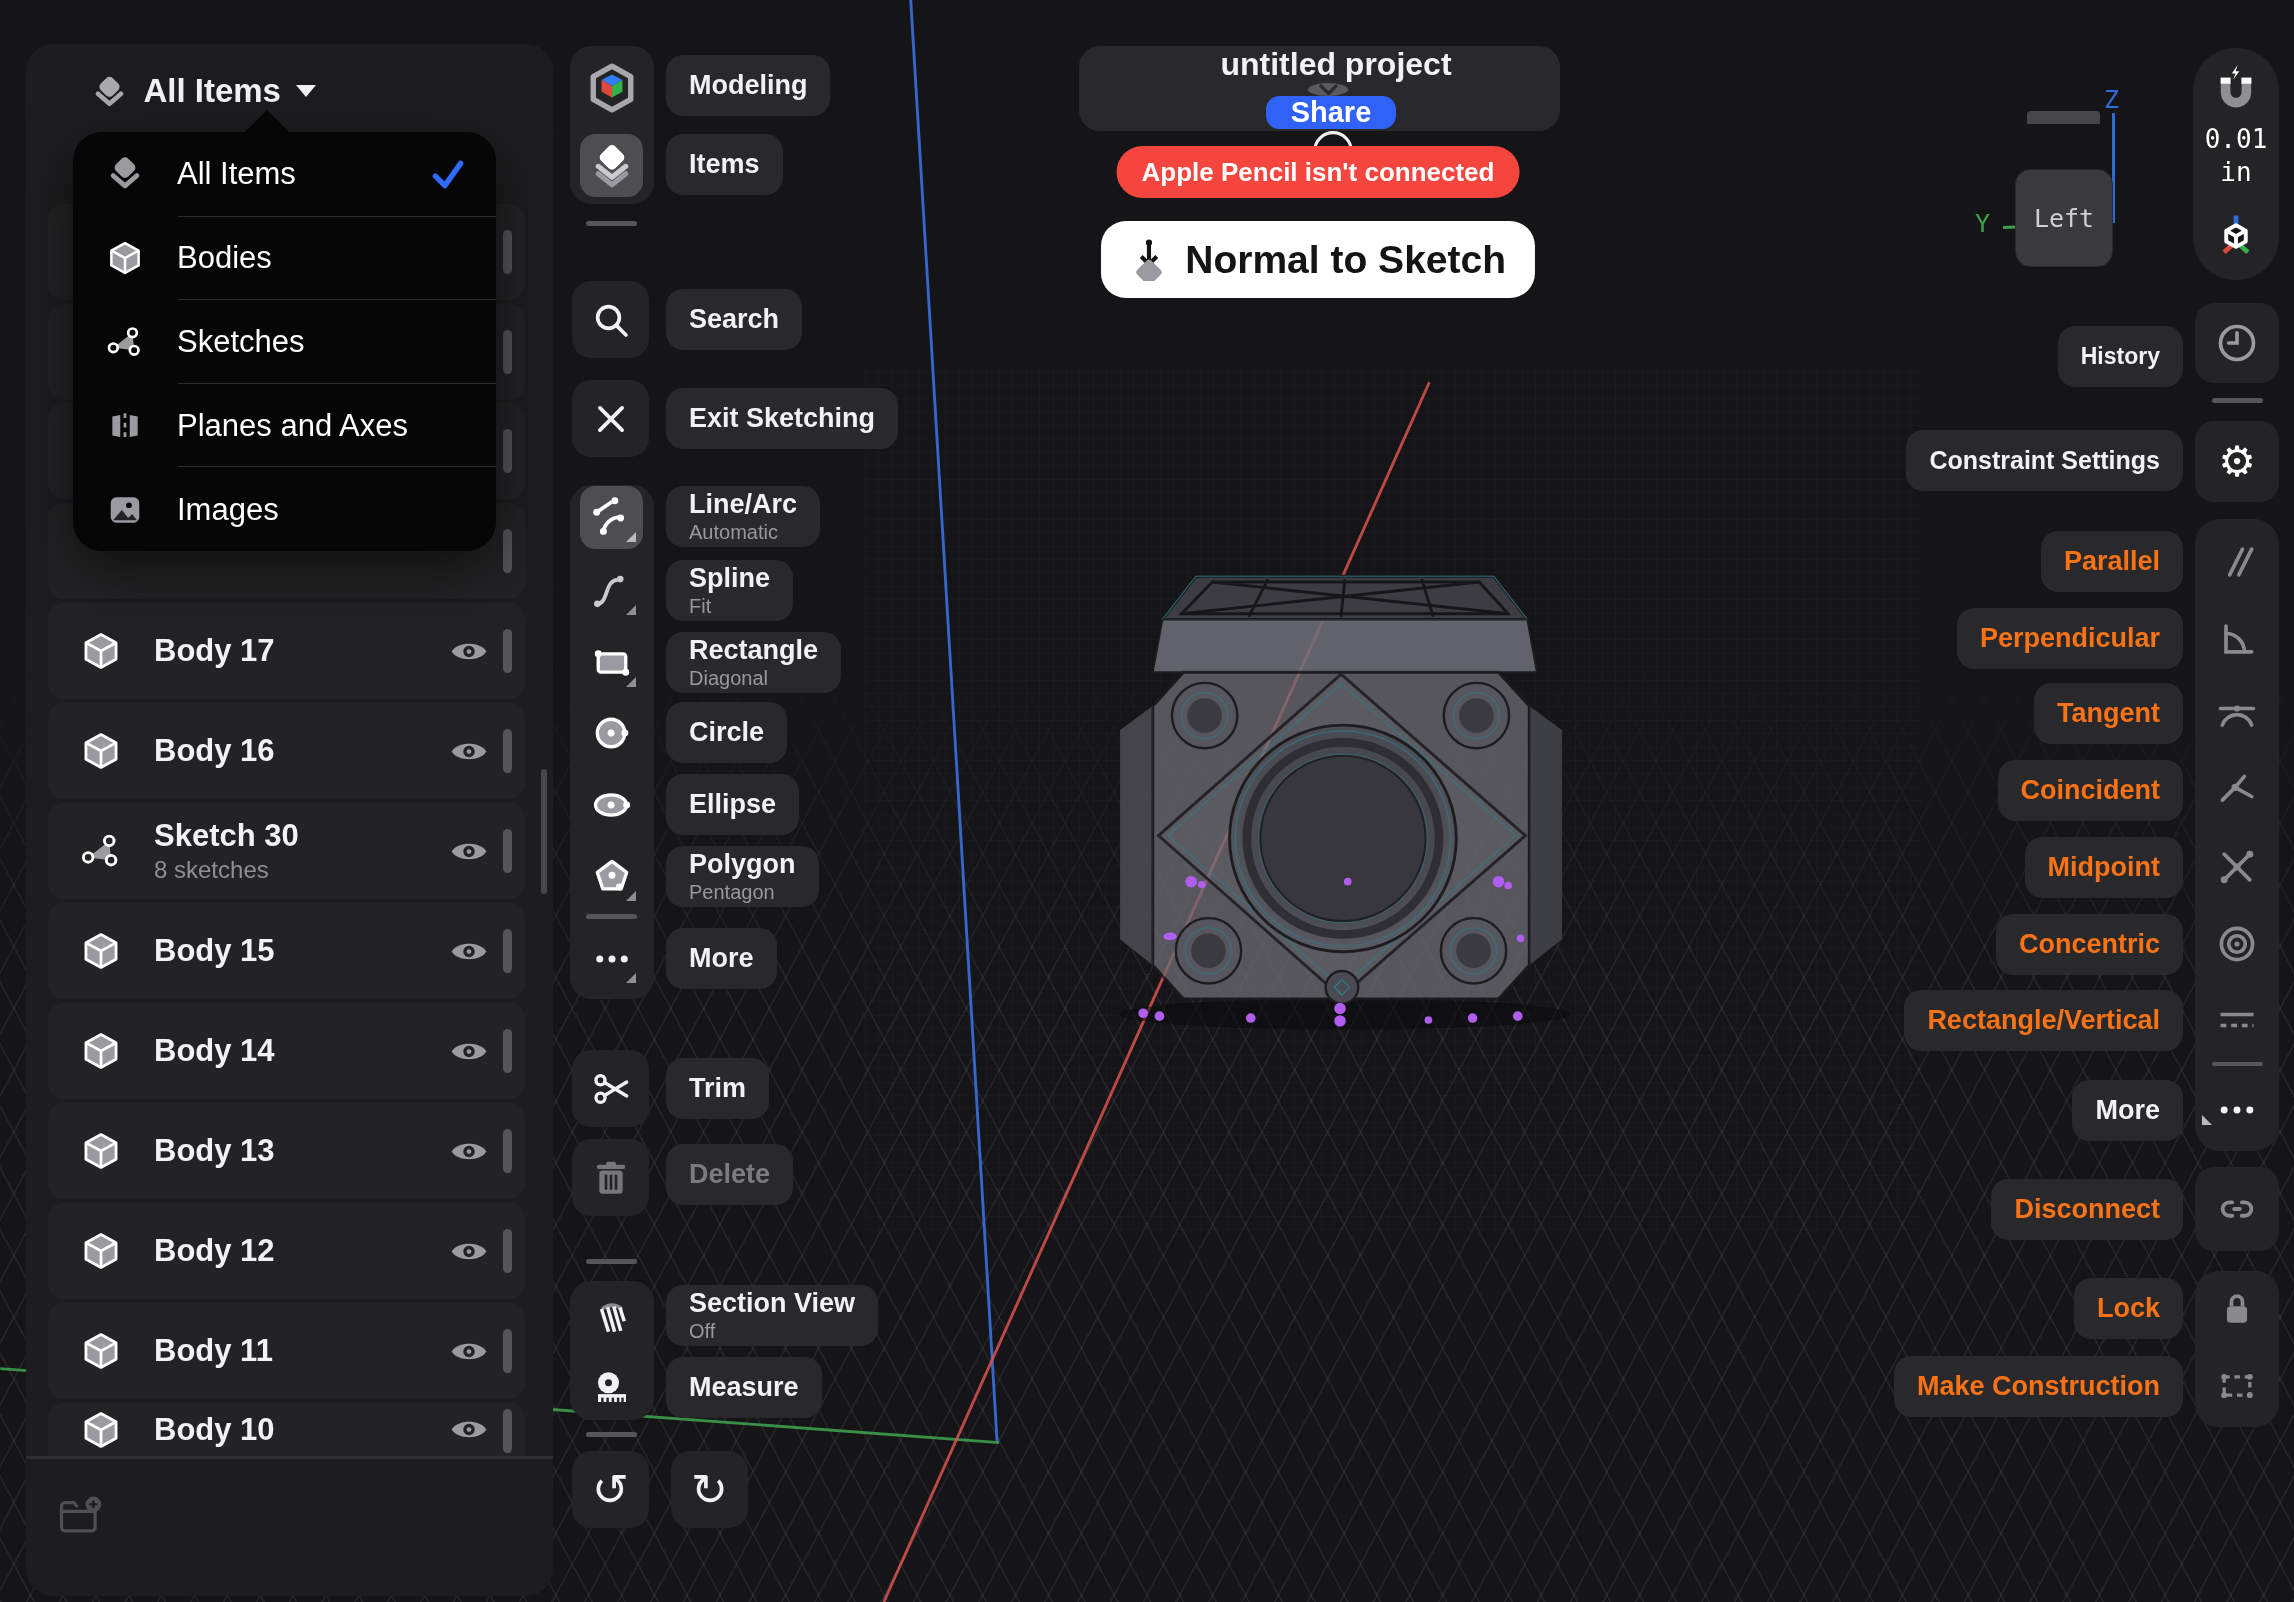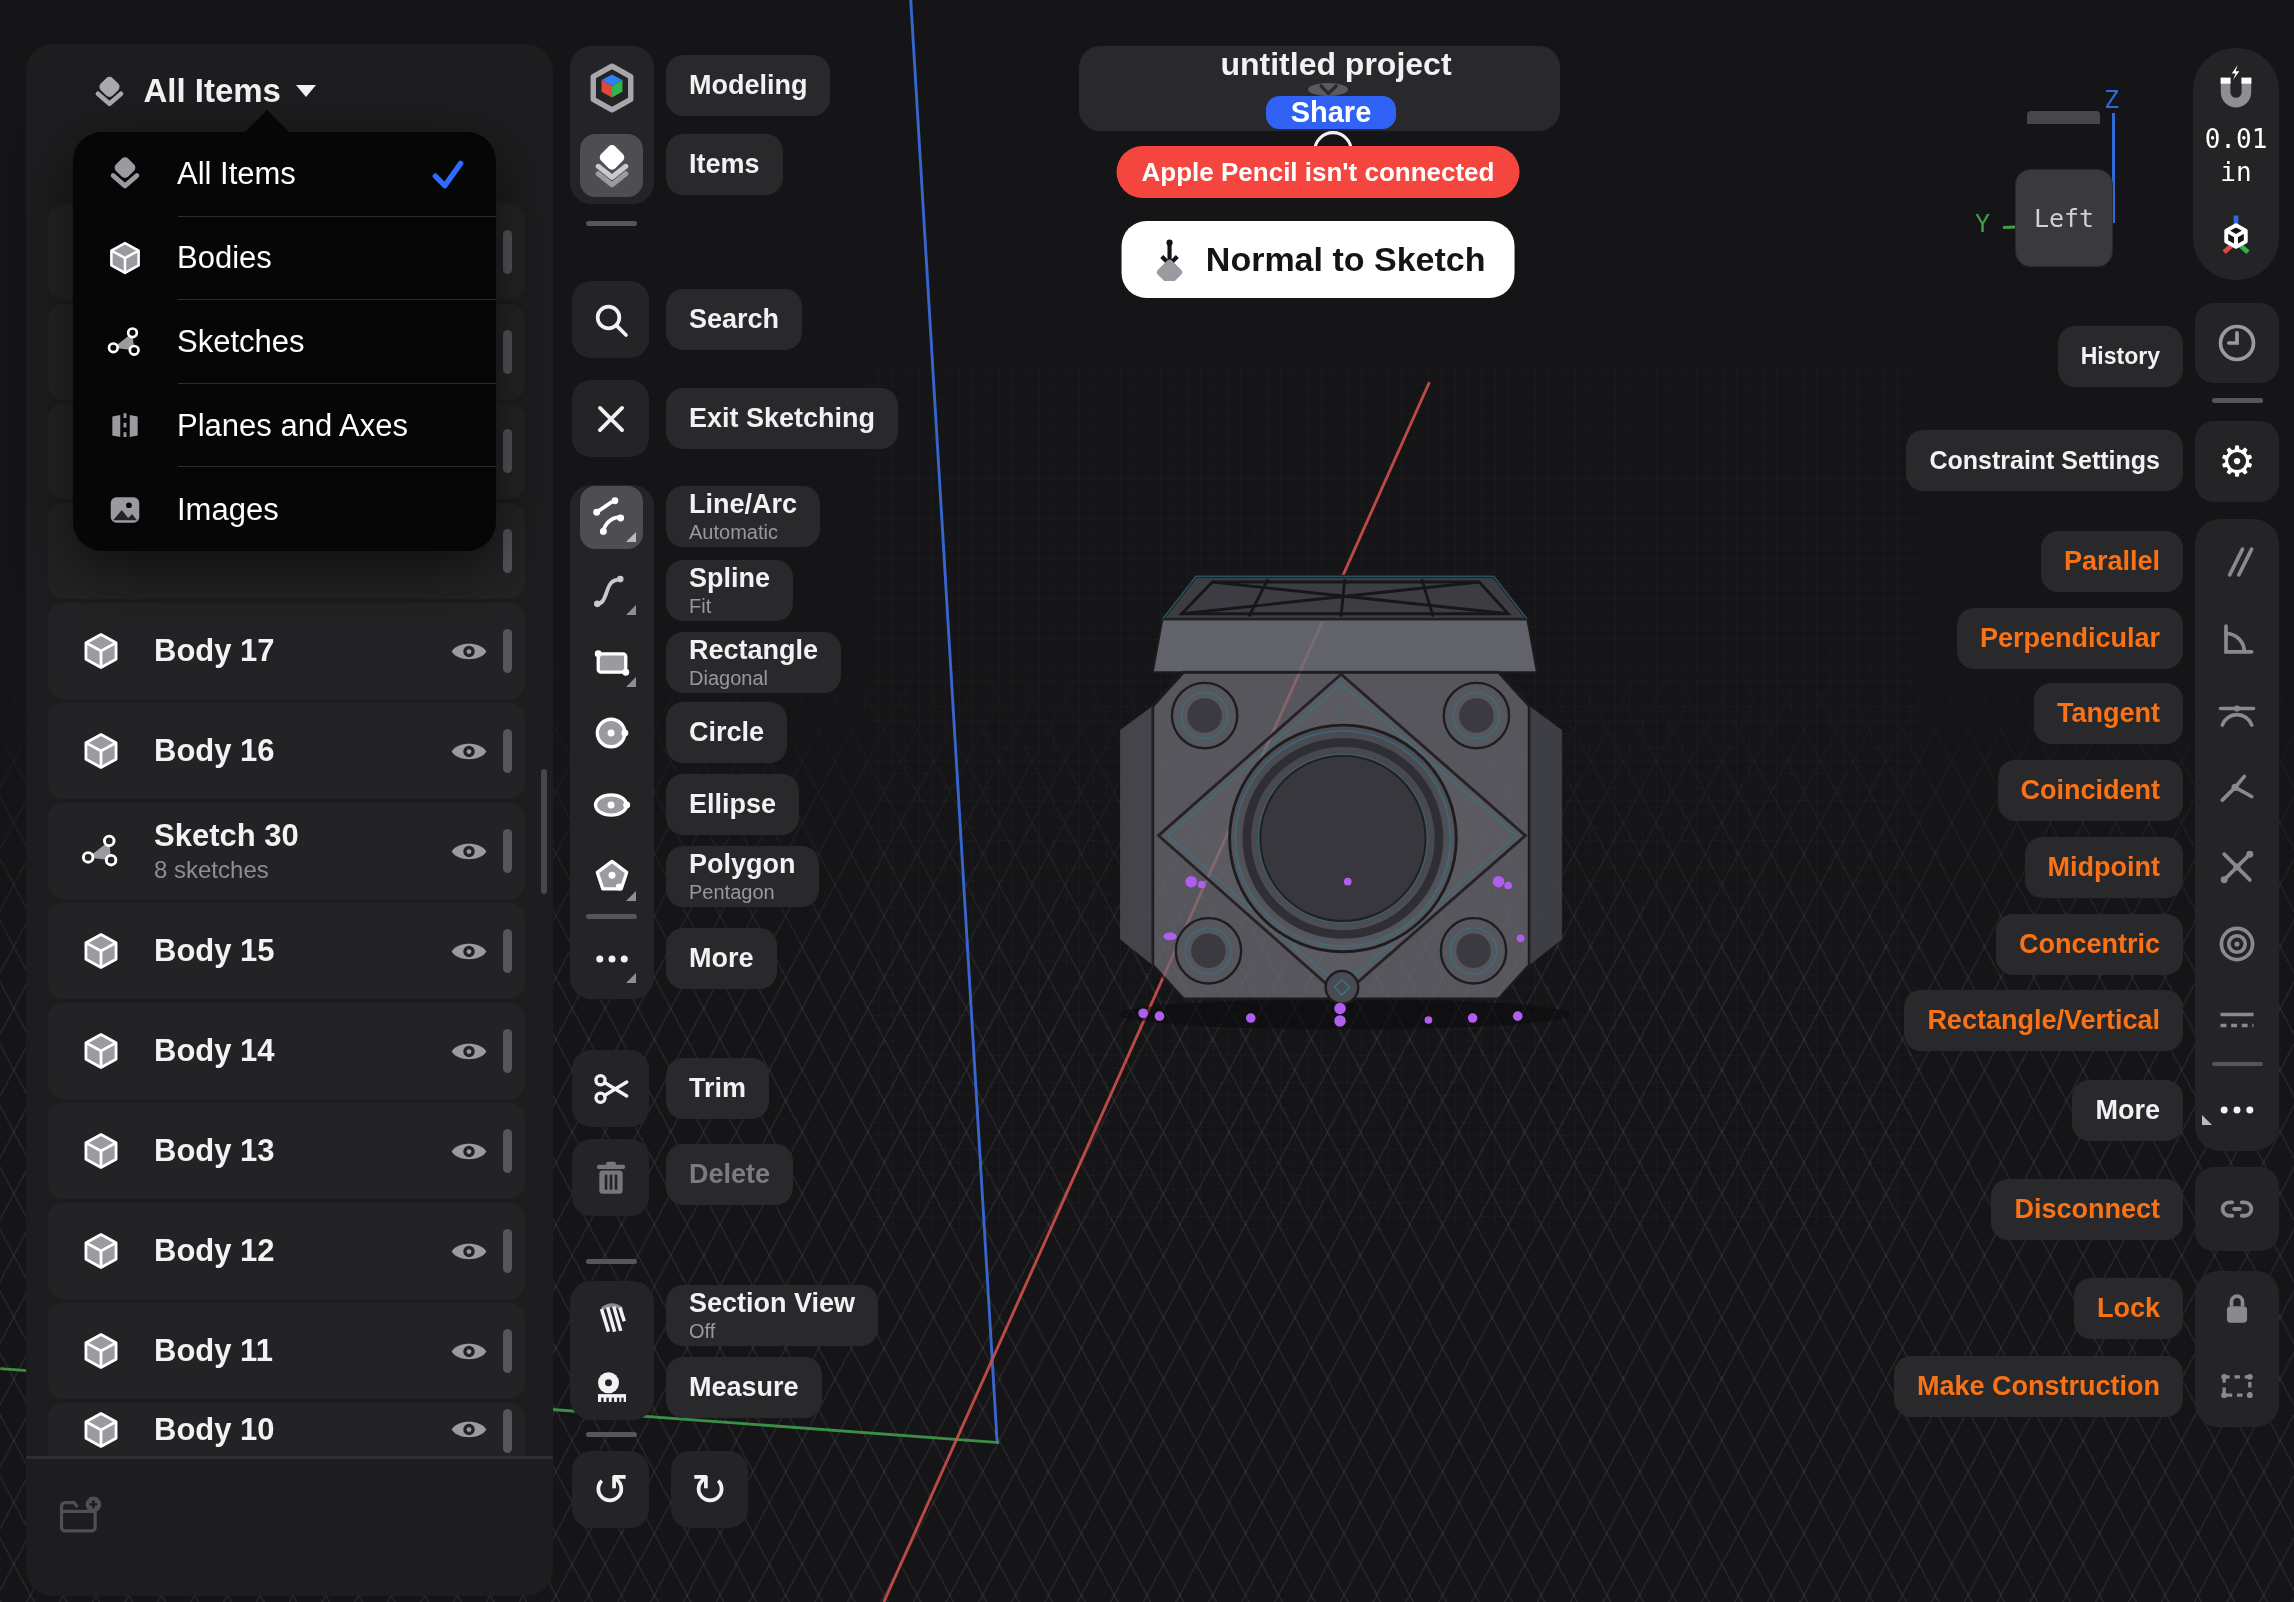--- a/index.html
+++ b/index.html
@@ -58,21 +58,21 @@
   
   .topbar{position:absolute;left:1079px;top:46px;width:481px;height:85px;background:#29292c;
           border-radius:21px;z-index:30;display:flex;align-items:center;padding:0 25px;box-sizing:border-box;flex-direction:column;}
   .share{background:#2f62f5;color:#fff;border:none;border-radius:13.4px;height:66px;padding:0 25px;
          font-size:29px;font-weight:600;font-family:inherit;}
   .banner{position:absolute;left:1318px;top:146px;transform:translateX(-50%);height:52px;
           background:#f4453e;color:#fff;border-radius:26px;display:flex;align-items:center;
           padding:0 25px;font-size:26px;font-weight:600;z-index:30;white-space:nowrap;}
   .nts{position:absolute;left:1318px;top:221px;transform:translateX(-50%);height:77px;
        background:#ffffff;color:#141416;border-radius:25px;display:flex;align-items:center;
-       gap:17.3px;padding:0 29px;font-size:34px;font-weight:700;z-index:30;white-space:nowrap;}
+       gap:17.3px;padding:0 29px;font-size:39px;font-weight:700;z-index:30;white-space:nowrap;}
   
   .mono{font-family:"DejaVu Sans Mono",monospace;}
   .vcube{position:absolute;left:2015px;top:125px;width:96px;height:96px;background:#3a3a3e;
          border:1.9px solid #2a2a2d;border-radius:15.4px;display:flex;align-items:center;justify-content:center;
          color:#d0d0d5;font-size:25px;z-index:5;margin-top:44px;}
   .axisZ{position:absolute;left:2112px;top:113px;width:2.9px;height:110px;background:#2f6bd8;}
   .axisY{position:absolute;left:2003px;top:224px;width:109px;height:2.9px;background:#3f9d4c;transform:rotate(-2deg);}
   .axisXs{position:absolute;left:2102px;top:213px;width:2.9px;height:13.4px;background:#c0392b;transform:rotate(40deg);}
   .cstr-ic{position:absolute;left:2195px;width:84px;display:flex;justify-content:center;}
 </style>

